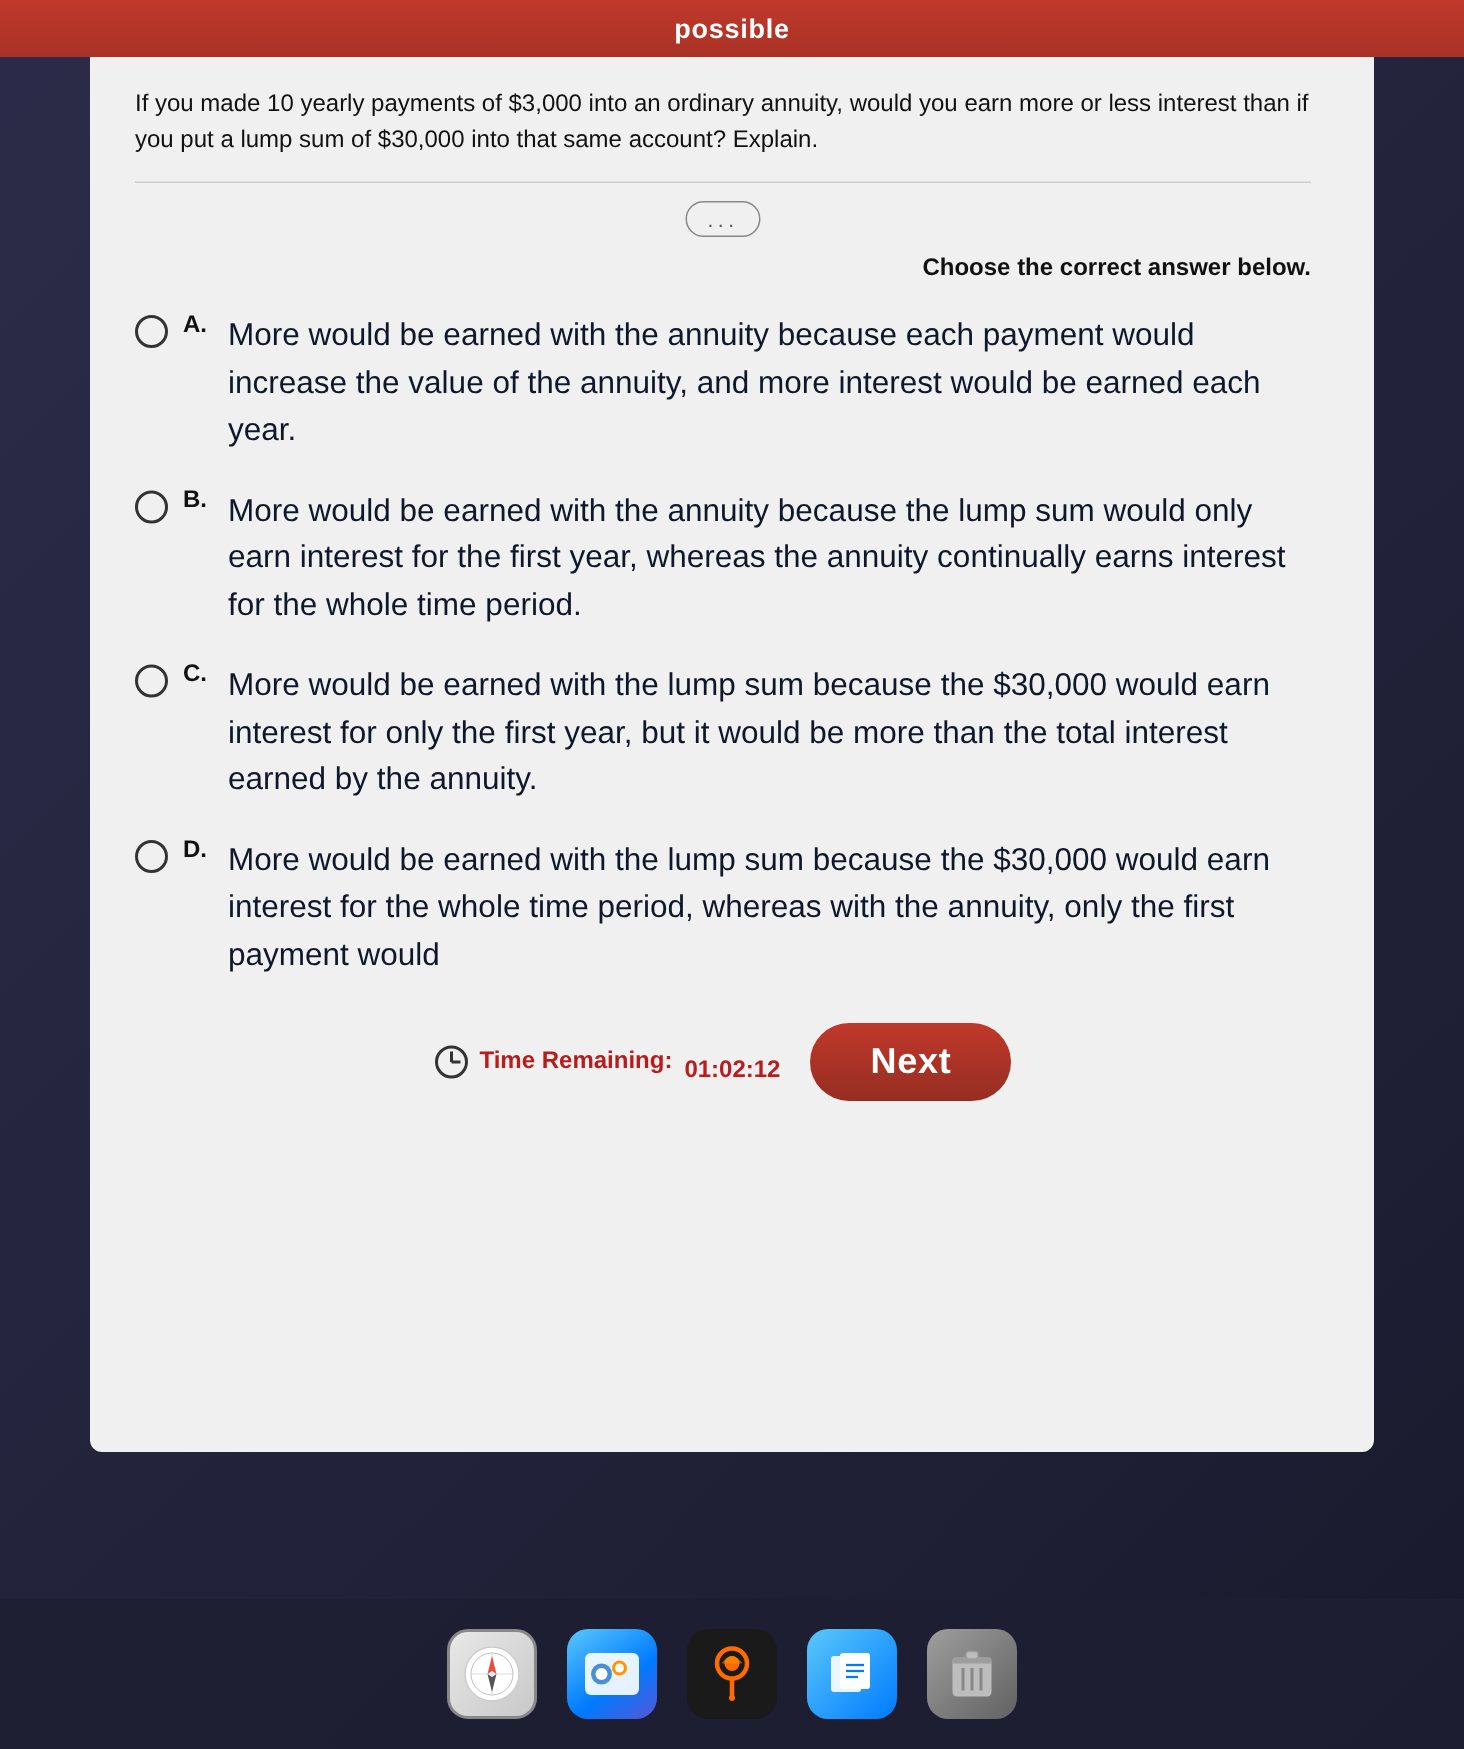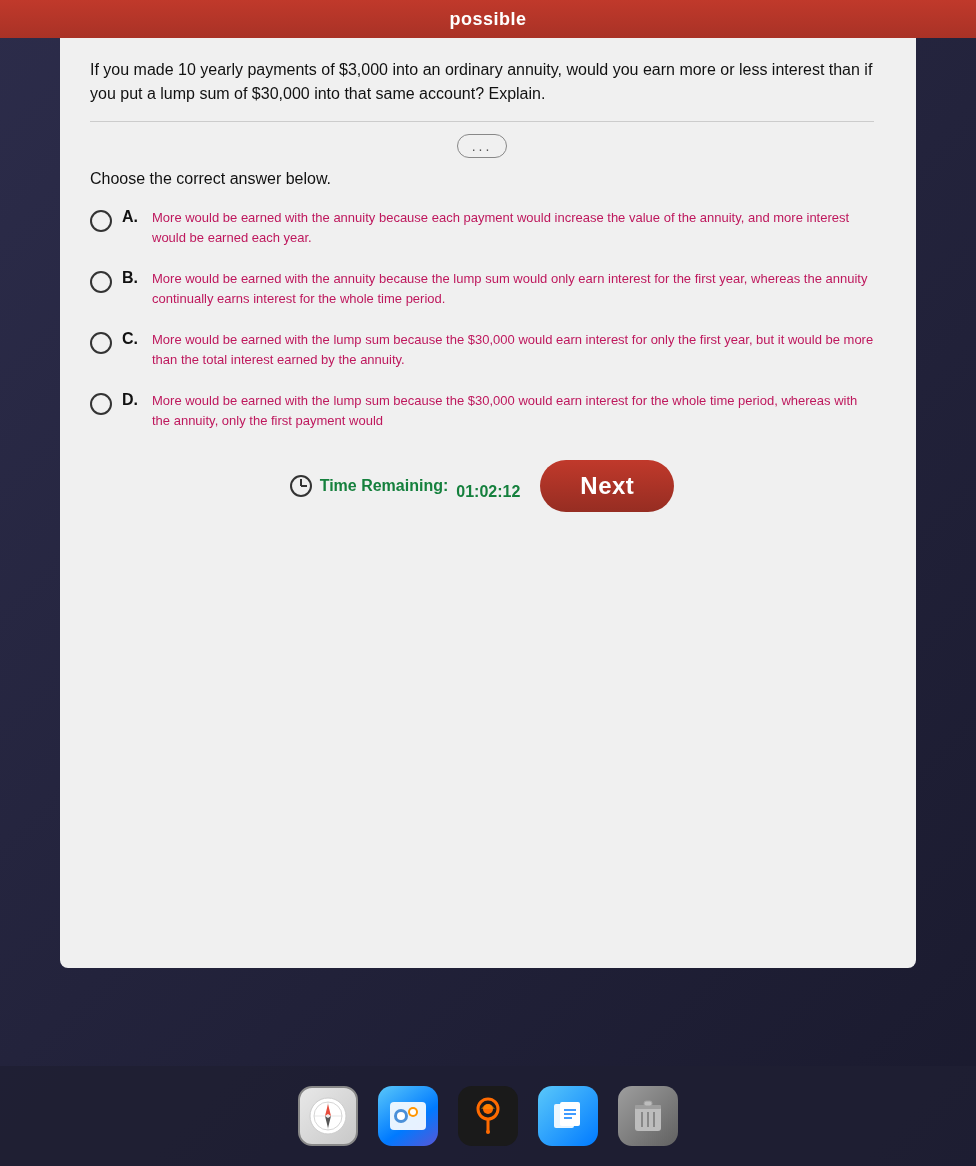--- a/index.html
+++ b/index.html
@@ -74,21 +74,22 @@
       background: #f0f0f0;
       cursor: pointer;
       letter-spacing: 3px;
     }
 
     .instruction-text {
       font-size: 16px;
       color: #111;
       margin-top: 10px;
       margin-bottom: 20px;
-      font-weight: 400;
+      font-weight: 700;
+      text-align: right;
     }
 
     
     .choices-list {
       list-style: none;
       padding: 0;
     }
 
     .choice-item {
       display: flex;
@@ -116,40 +117,40 @@
 
     .choice-label {
       font-weight: 700;
       font-size: 16px;
       color: #111;
       margin-right: 6px;
       min-width: 24px;
     }
 
     .choice-text {
-      font-size: 13px;
-      color: #be185d;
+      font-size: 21px;
+      color: #0f172a;
       line-height: 1.5;
     }
 
     
     .footer-bar {
       display: flex;
       align-items: center;
       justify-content: center;
       margin-top: 30px;
       gap: 20px;
     }
 
     .timer-section {
       display: flex;
       align-items: center;
       gap: 8px;
       font-size: 16px;
-      color: #15803d;
+      color: #b91c1c;
       font-weight: 500;
     }
 
     .clock-icon {
       width: 22px;
       height: 22px;
       border-radius: 50%;
       border: 2px solid #333;
       display: flex;
       align-items: center;

